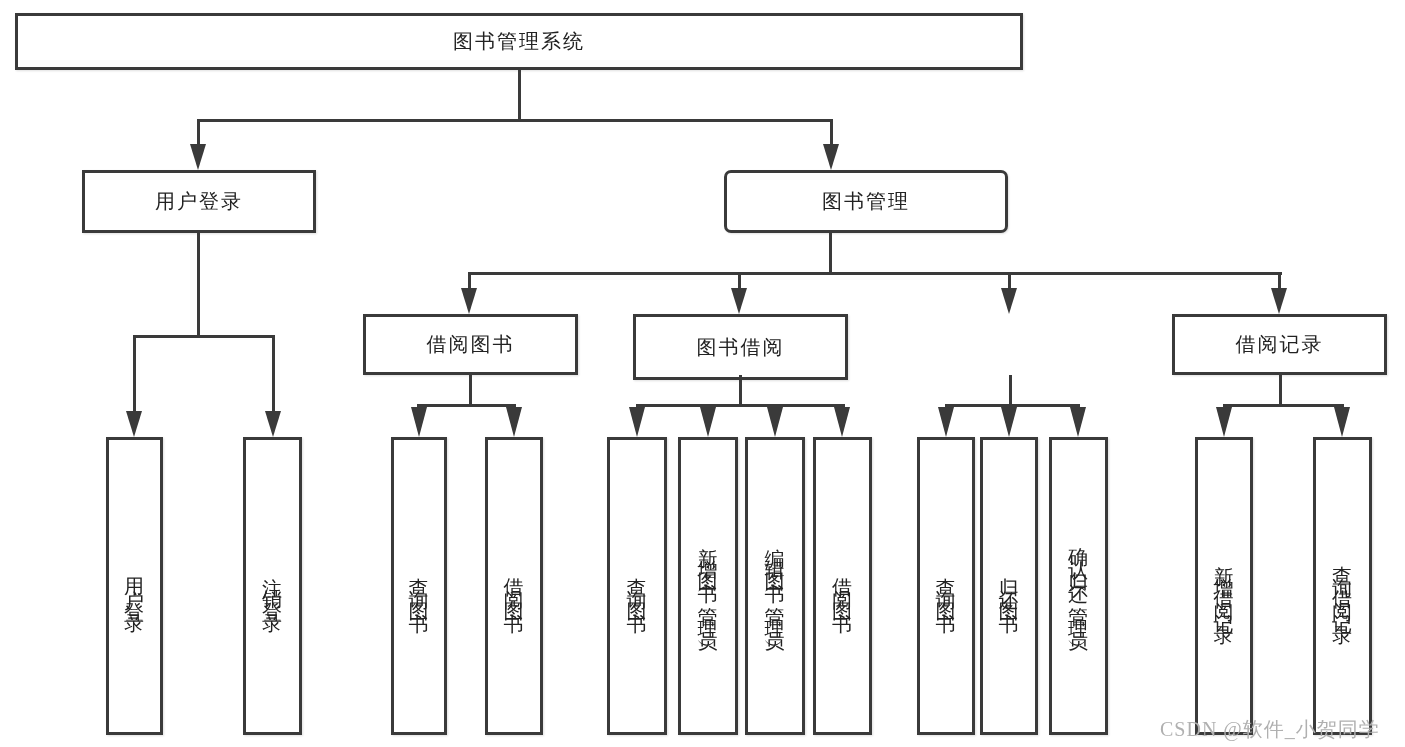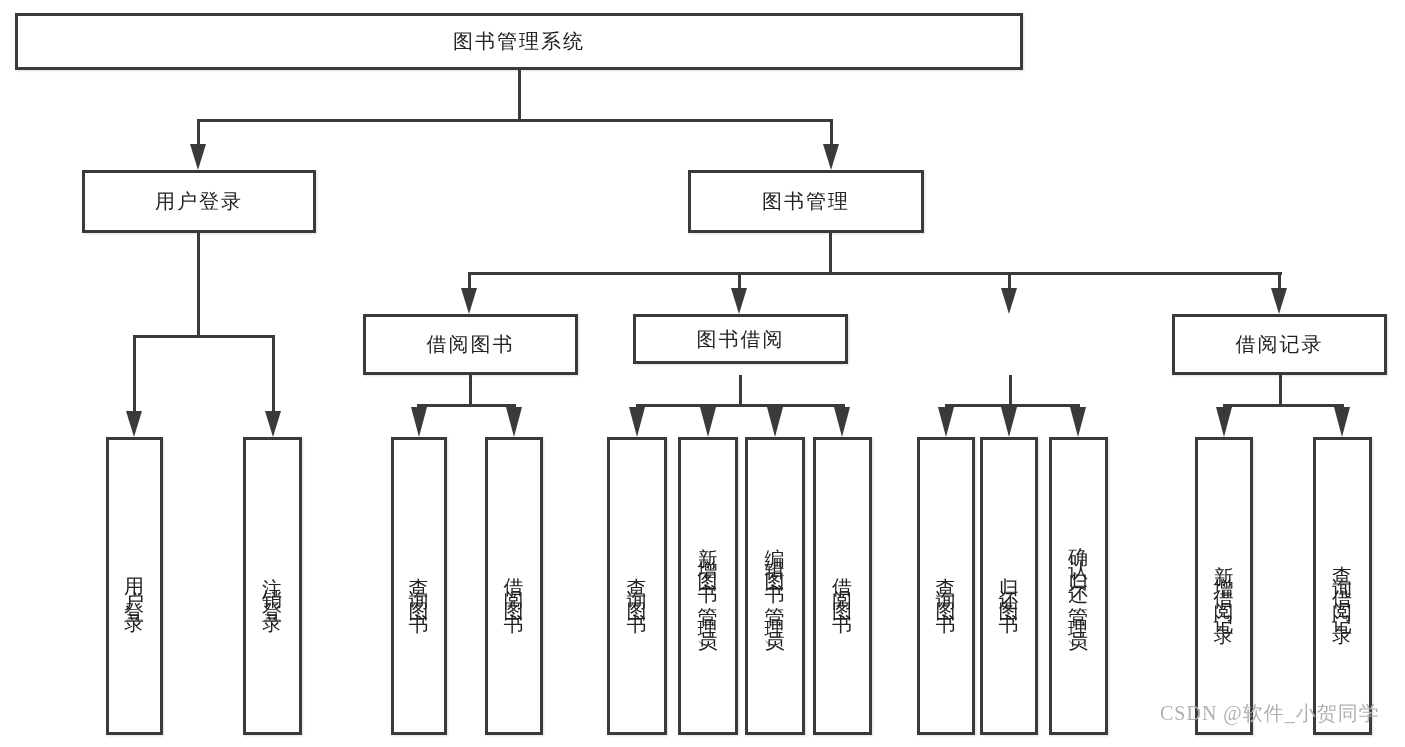--- a/index.html
+++ b/index.html
@@ -45,21 +45,21 @@
     position: absolute;
     width: 0; height: 0;
     border-left: 8px solid transparent;
     border-right: 8px solid transparent;
     border-top: 26px solid var(--line);
   }
   .arr.tall { border-top-width: 30px; }
   .watermark {
     position: absolute;
     left: 1160px;
-    top: 700px;
+    top: 716px;
     font-size: 20px;
     color: var(--wm);
     letter-spacing: 1px;
     white-space: nowrap;
   }
 </style>
 </head>
 <body>
 
 <div class="canvas">
@@ -71,21 +71,21 @@
   <div class="vline" style="left:518px; top:70px; height:51px;"></div>
   <div class="hline" style="left:197px; top:119px; width:636px;"></div>
   <div class="vline" style="left:197px; top:119px; height:28px;"></div>
   <div class="arr" style="left:190px; top:144px;"></div>
   <div class="vline" style="left:830px; top:119px; height:28px;"></div>
   <div class="arr" style="left:823px; top:144px;"></div>
 
   <div class="node" style="left:82px; top:170px; width:234px; height:63px;">
     <span>用户登录</span>
   </div>
-  <div class="node" style="left:688px; top:170px; width:236px; height:63px;">
+  <div class="node" style="left:724px; top:170px; width:284px; height:63px;border-radius:7px;">
     <span>图书管理</span>
   </div>
 
   <div class="vline" style="left:197px; top:233px; height:104px;"></div>
   <div class="hline" style="left:133px; top:335px; width:142px;"></div>
   <div class="vline" style="left:133px; top:335px; height:78px;"></div>
   <div class="arr" style="left:126px; top:411px;"></div>
   <div class="vline" style="left:272px; top:335px; height:78px;"></div>
   <div class="arr" style="left:265px; top:411px;"></div>
 
@@ -96,21 +96,21 @@
   <div class="vline" style="left:738px; top:272px; height:18px;"></div>
   <div class="arr" style="left:731px; top:288px;"></div>
   <div class="vline" style="left:1008px; top:272px; height:18px;"></div>
   <div class="arr" style="left:1001px; top:288px;"></div>
   <div class="vline" style="left:1278px; top:272px; height:18px;"></div>
   <div class="arr" style="left:1271px; top:288px;"></div>
 
   <div class="node" style="left:363px; top:314px; width:215px; height:61px;">
     <span>借阅图书</span>
   </div>
-  <div class="node" style="left:633px; top:314px; width:215px; height:50px;">
+  <div class="node" style="left:633px; top:314px; width:215px; height:66px;">
     <span>图书借阅</span>
   </div>
   <div class="node" style="left:1172px; top:314px; width:215px; height:61px;">
     <span>借阅记录</span>
   </div>
 
   <div class="vline" style="left:469px; top:375px; height:31px;"></div>
   <div class="hline" style="left:417px; top:404px; width:99px;"></div>
   <div class="arr tall" style="left:411px; top:407px;"></div>
   <div class="arr tall" style="left:506px; top:407px;"></div>

